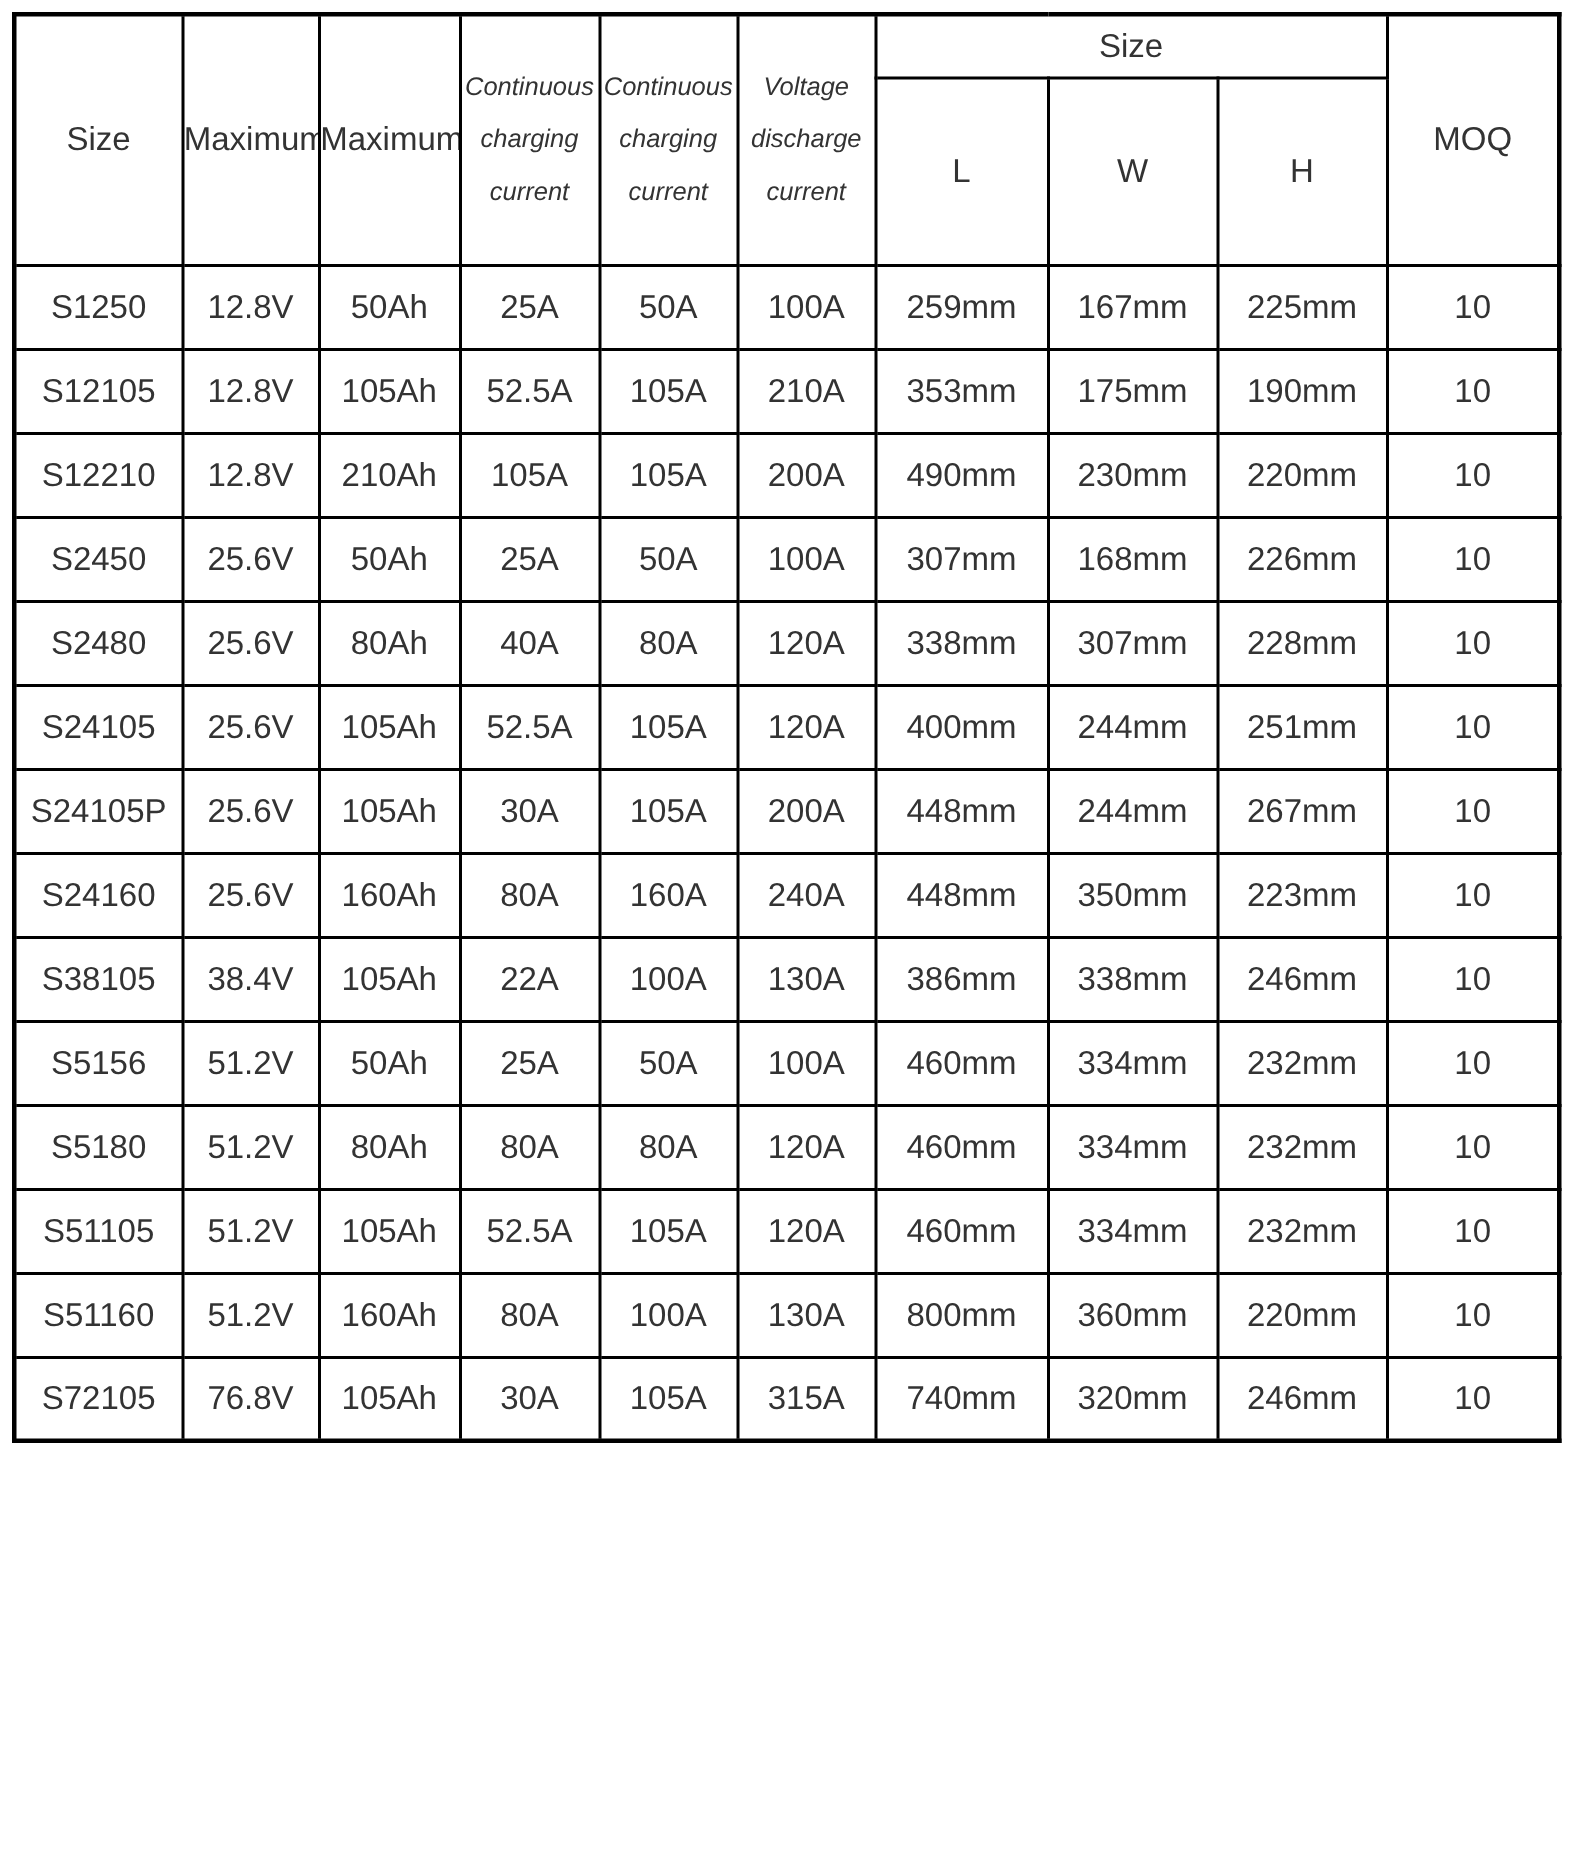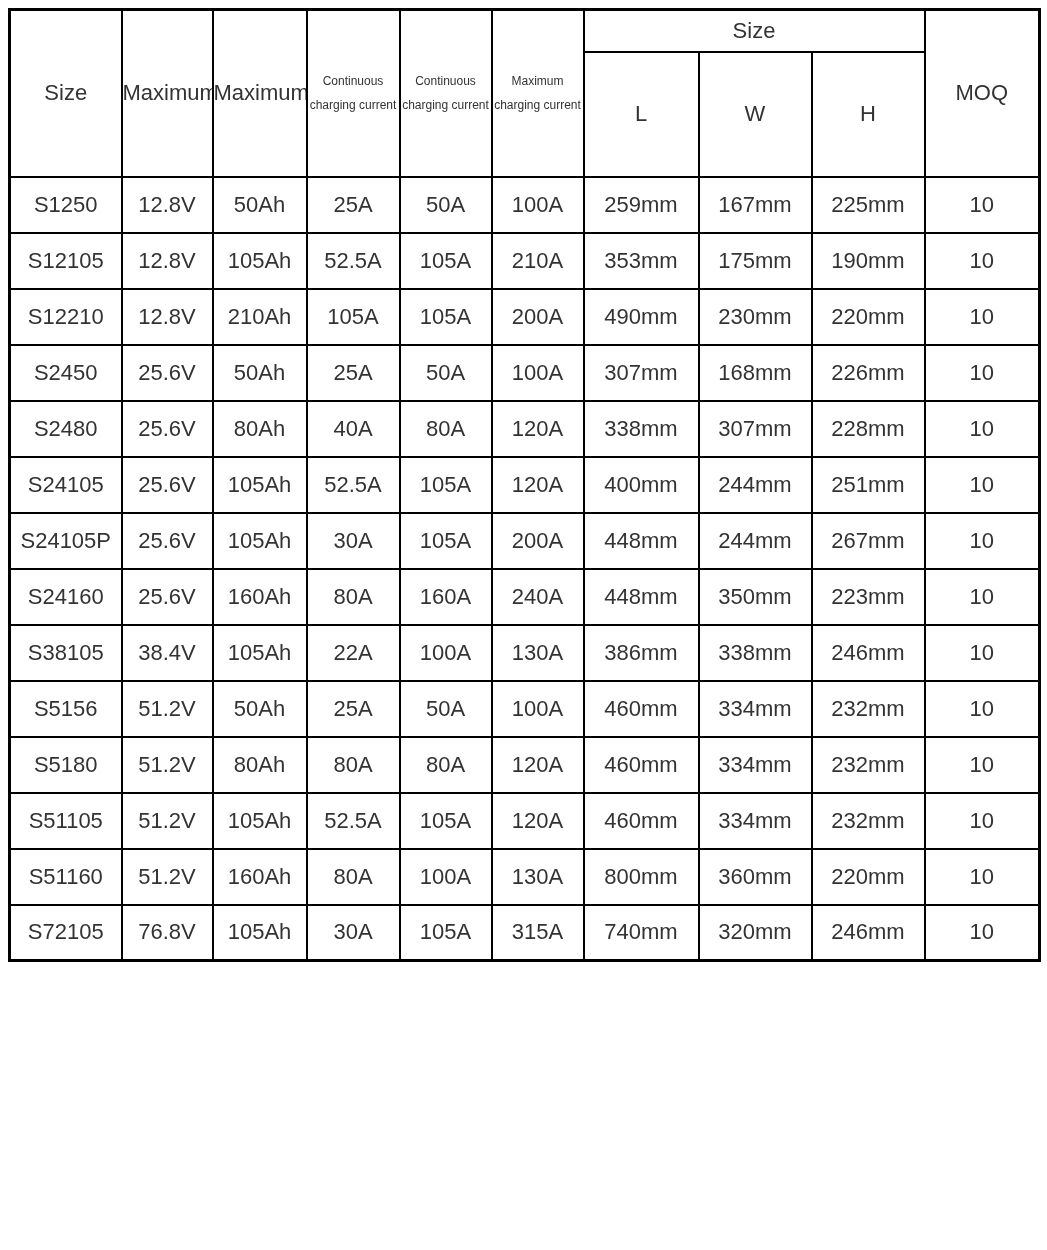--- a/index.html
+++ b/index.html
@@ -28,22 +28,23 @@
     font-weight: 400;
     font-size: 22px;
     padding: 0;
     overflow: hidden;
     color: #333333;
   }
   thead tr.header-row-top { height: 42px; }
   thead tr.header-row-sub { height: 125px; }
   tbody tr { height: 56px; }
   th.wrap-small {
-    font-size: 12px;
+    font-size: 17px;
     line-height: 2.05;
+    font-style: italic;
   }
   
   col.c-model    { width: 112px; }
   col.c-voltage  { width: 91px; }
   col.c-capacity { width: 94px; }
   col.c-ccc1     { width: 93px; }
   col.c-ccc2     { width: 92px; }
   col.c-mdc      { width: 92px; }
   col.c-l        { width: 115px; }
   col.c-w        { width: 113px; }
@@ -67,21 +68,21 @@
         <col class="c-h">
         <col class="c-moq">
     </colgroup>
     <thead>
       <tr class="header-row-top">
         <th rowspan="2">Size</th>
         <th rowspan="2">Maximum</th>
         <th rowspan="2">Maximum</th>
         <th rowspan="2" class="wrap-small">Continuous charging current</th>
         <th rowspan="2" class="wrap-small">Continuous charging current</th>
-        <th rowspan="2" class="wrap-small">Maximum charging current</th>
+        <th rowspan="2" class="wrap-small">Voltage discharge current</th>
         <th colspan="3">Size</th>
         <th rowspan="2">MOQ</th>
       </tr>
       <tr class="header-row-sub">
         <th>L</th>
         <th>W</th>
         <th>H</th>
       </tr>
     </thead>
     <tbody>

